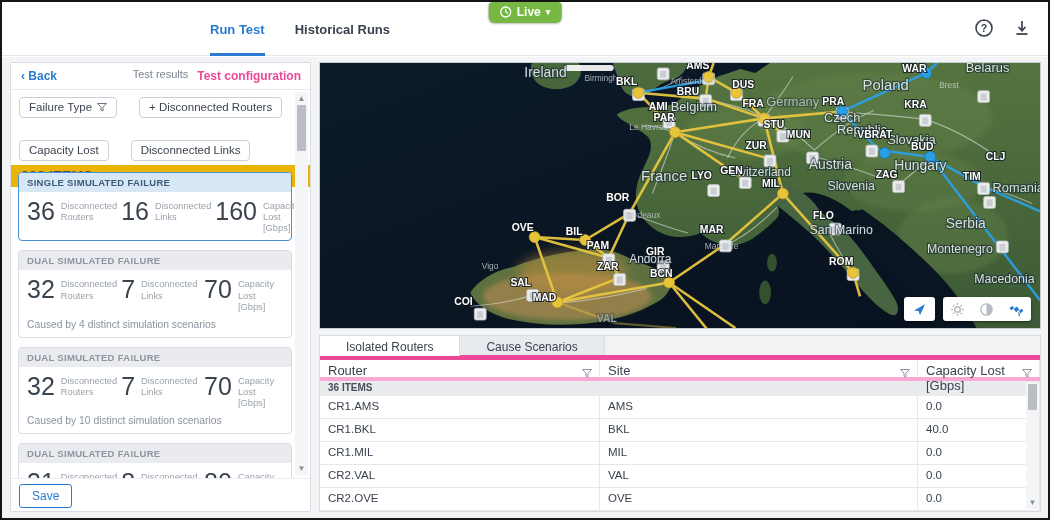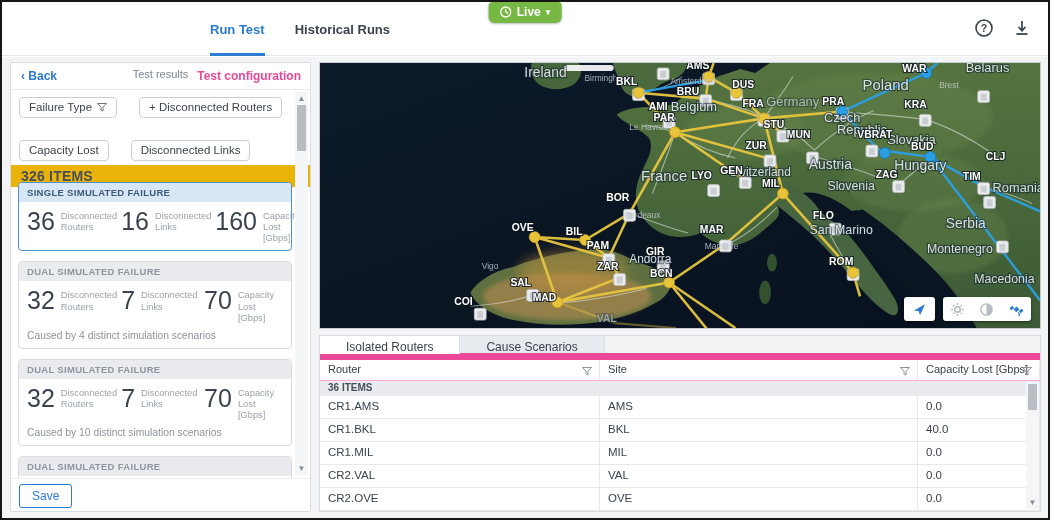--- a/index.html
+++ b/index.html
@@ -23,21 +23,21 @@
   
   .panel { position:absolute; left:8px; top:5px; width:301px; bottom:6px; background:#fff; border:1px solid #d9dde3; border-radius:2px; }
   .panel-head { position:relative; height:27px; border-bottom:1px solid #e5e8ec; }
   .back-link { position:absolute; left:10px; top:6px; font-size:12px; color:#2a7bd1; font-weight:700; cursor:pointer; }
   .panel-title { position:absolute; left:0; right:0; top:5px; text-align:center; font-size:11px; color:#7b8591; }
   .config-link { position:absolute; right:9px; top:6px; font-size:12px; color:#ec4899; font-weight:700; cursor:pointer; }
   .chips { padding:7px 20px 4px 8px; display:flex; flex-wrap:wrap; gap:22px; }
   .chip { display:inline-flex; align-items:center; gap:5px; border:1px solid #c9cfd6; border-radius:4px; padding:3px 9px 4px 9px; font-size:11.5px; color:#3b4450; background:#fff; cursor:pointer; white-space:nowrap; }
   .items-band { background:#eab308; color:#474f5a; font-size:14px; font-weight:700; padding:3px 10px; letter-spacing:.2px; }
   .cards { position:absolute; top:102px; bottom:33px; left:0; right:16px; overflow:hidden; padding:7px 2px 0 7px; }
-  .card { border:1px solid #d9dde3; border-radius:4px; margin-bottom:9px; background:#fff; cursor:pointer;margin-top:10px; }
+  .card { border:1px solid #d9dde3; border-radius:4px; margin-bottom:9px; background:#fff; cursor:pointer; }
   .card.selected { border:1.5px solid #4a90d5; }
   .card-head { font-size:9.5px; font-weight:700; letter-spacing:.3px; padding:4px 8px; background:#e9ebef; color:#8d95a0; border-radius:3px 3px 0 0; }
   .card.selected .card-head { background:#d8e7f6; color:#3d5a78; }
   .card-body { display:flex; padding:7px 8px 6px 8px; gap:4px; }
   .stat { display:flex; gap:6px; flex:1; align-items:flex-start; }
   .stat-value { font-size:25px; color:#3a434f; line-height:1; font-weight:400; }
   .stat-label { font-size:9.3px; color:#9aa2ac; line-height:1.2; padding-top:2px; }
   .card-caption { font-size:10.3px; color:#8b939e; padding:0 8px 7px 8px; }
   .panel-foot { position:absolute; left:0; right:0; bottom:0; height:33px; background:#fff; border-top:1px solid #eceef1; border-radius:0 0 2px 2px; z-index:3; }
   .save-btn { margin:5px 0 0 8px; background:#fff; border:1px solid #2a7bd1; color:#2a7bd1; border-radius:3px; font-size:12px; padding:4px 12px; font-family:inherit; cursor:pointer; }
@@ -51,24 +51,24 @@
   .right { position:absolute; left:317px; top:5px; right:7px; bottom:6px; }
   .map-card { position:absolute; top:0; left:0; right:0; height:267px; border:1px solid #c6ccd2; background:#0e1c2c; overflow:hidden; }
   .map-card svg.map { width:100%; height:100%; display:block; }
   .map-controls { position:absolute; right:9px; bottom:7px; display:flex; gap:8px; }
   .mbtn { background:#fff; border-radius:3px; box-shadow:0 1px 3px rgba(0,0,0,.45); height:24px; display:flex; align-items:center; justify-content:center; cursor:pointer; }
   .mbtn.single { width:31px; }
   .mbtn-group { display:flex; gap:0; width:88px; justify-content:space-around; align-items:center; }
   .micon { width:15px; height:15px; }
 
   .table-card { position:absolute; top:273px; left:0; right:0; bottom:0; background:#fff; border:1px solid #d9dde3; }
-  .ttabs { display:flex; background:#f1f2f4; height:24px; border-bottom:7px solid #ec4899; }
+  .ttabs { display:flex; background:#f1f2f4; height:24px; border-bottom:5px solid #ec4899; }
   .ttab { padding:4px 26px 0 26px; font-size:12px; color:#39424e; background:#e7eaee; border-right:1px solid #d9dde3; cursor:pointer; }
   .ttab.active { background:#fff; border-bottom:1px solid #fff; margin-bottom:-1px; }
-  .thead { display:flex; height:21px; border-bottom:1px solid #f9a8d4; font-size:11px; color:#39424e; }
+  .thead { display:flex; height:21px; border-bottom:4px solid #f9a8d4; font-size:13px; color:#39424e; }
   .th { padding:3px 8px 0 8px; position:relative; border-right:1px solid #e6e9ec; }
   .th .funnel { position:absolute; right:7px; top:5px; }
   .tgroup { height:15px; background:#e9ebee; font-size:10px; font-weight:700; color:#474f5a; padding:1px 8px 0 8px; }
   .trow { display:flex; height:23px; border-bottom:1px solid #e6e9ec; font-size:11.5px; color:#39424e; }
   .td { padding:4px 8px 0 8px; border-right:1px solid #e6e9ec; white-space:nowrap; overflow:hidden; }
   .c0 { width:280px; } .c1 { width:318px; } .c2 { flex:1; }
   .tscroll { position:absolute; right:1px; top:46px; bottom:2px; width:13px; background:#f4f5f6; }
   .tscroll .arr { position:absolute; left:0; right:0; text-align:center; font-size:8px; color:#868e96; }
   .tscroll .arr.dn { bottom:2px; }
   .tscroll .thumb { position:absolute; left:2px; width:9px; top:2px; height:26px; background:#b9bdc3; border-radius:1px; }

